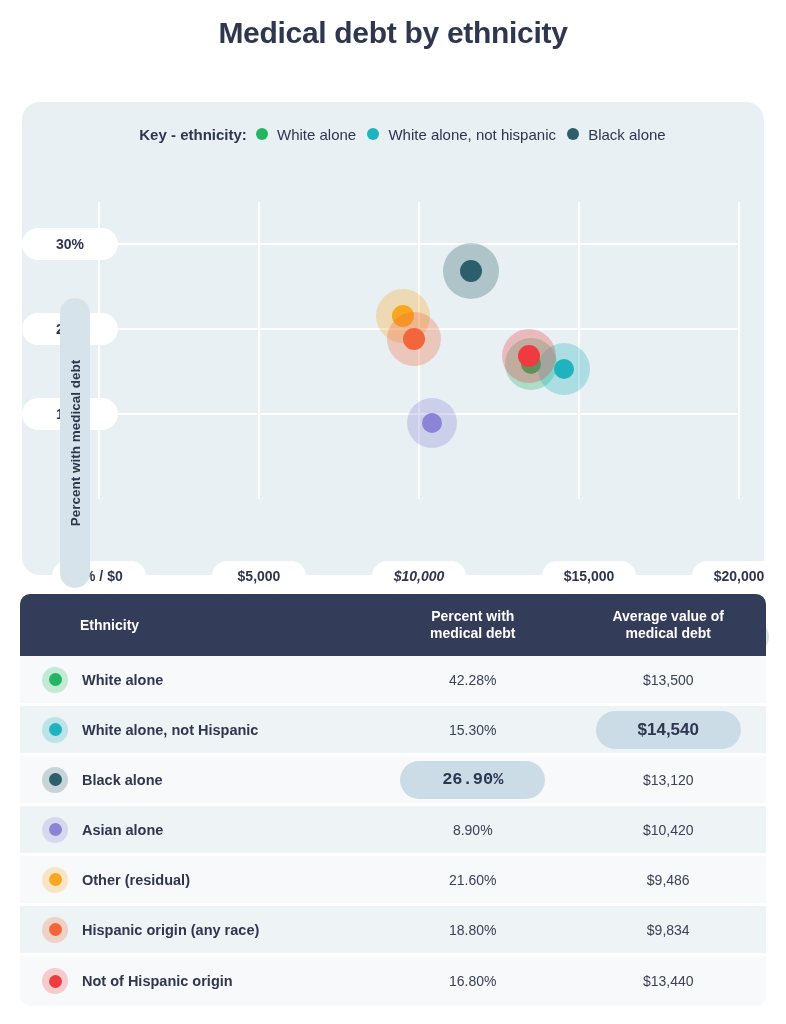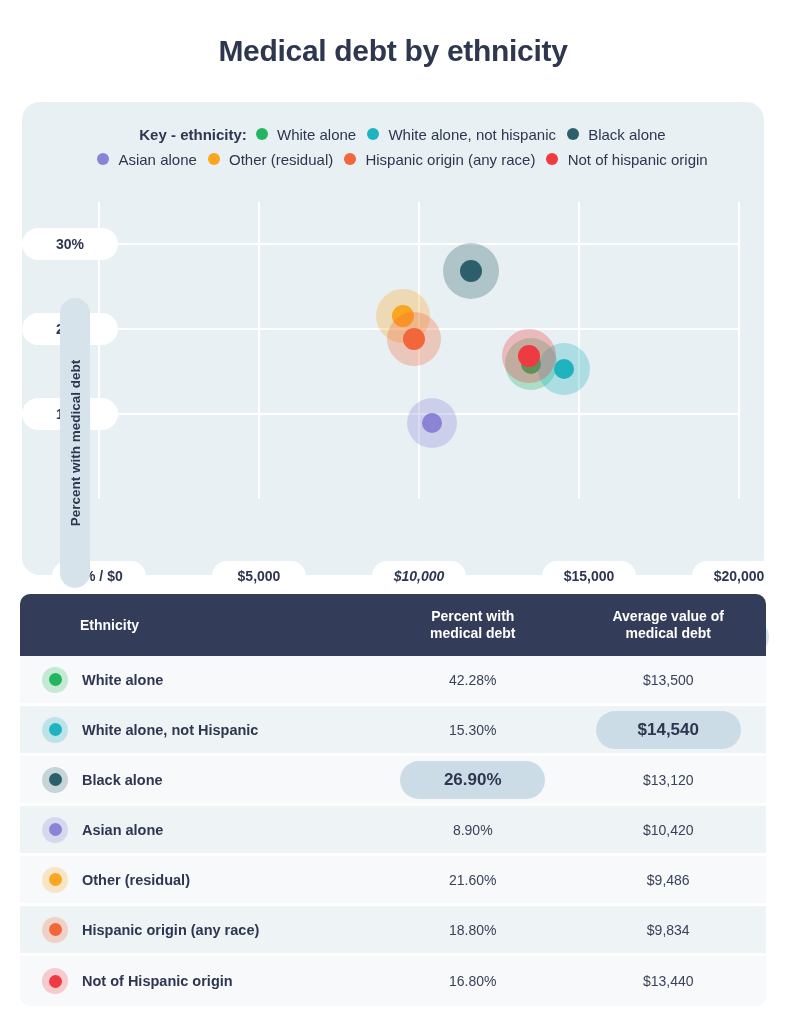--- a/index.html
+++ b/index.html
@@ -13,21 +13,21 @@
   }
   .page { position: relative; width: 786px; height: 1024px; }
 
   
   .title {
     text-align: center;
     font-size: 30px;
     font-weight: bold;
     letter-spacing: -0.3px;
     color: #2e3650;
-    padding-top: 34px;
+    padding-top: 16px;
   }
 
   
   .chart-panel {
     position: absolute;
     left: 22px; top: 102px;
     width: 742px; height: 473px;
     background: #e8f0f3;
     border-radius: 18px;
   }
@@ -196,38 +196,20 @@
           <span class="legend-dot" style="background: rgb(34, 182, 98);"></span>
           <span class="legend-label">White alone</span>
         </span>
         <span class="legend-item">
           <span class="legend-dot" style="background: rgb(31, 179, 191);"></span>
           <span class="legend-label">White alone, not hispanic</span>
         </span>
         <span class="legend-item">
           <span class="legend-dot" style="background: rgb(44, 95, 107);"></span>
           <span class="legend-label">Black alone</span>
-        </span>
-      </div>
-      <div class="legend-row">
-        <span class="legend-item">
-          <span class="legend-dot" style="background: rgb(139, 132, 214);"></span>
-          <span class="legend-label">Asian alone</span>
-        </span>
-        <span class="legend-item">
-          <span class="legend-dot" style="background: rgb(249, 166, 32);"></span>
-          <span class="legend-label">Other (residual)</span>
-        </span>
-        <span class="legend-item">
-          <span class="legend-dot" style="background: rgb(242, 102, 60);"></span>
-          <span class="legend-label">Hispanic origin (any race)</span>
-        </span>
-        <span class="legend-item">
-          <span class="legend-dot" style="background: rgb(238, 59, 66);"></span>
-          <span class="legend-label">Not of hispanic origin</span>
         </span>
       </div>
     </div>
 
     <div class="plot" id="plot">
         <div class="gridline-v" style="left: -1px;"></div>
         <div class="gridline-v" style="left: 159px;"></div>
         <div class="gridline-v" style="left: 319px;"></div>
         <div class="gridline-v" style="left: 479px;"></div>
         <div class="gridline-v" style="left: 639px;"></div>
@@ -304,21 +286,21 @@
           </div>
         </div>
         <div class="trow">
           <div class="td-ethnicity">
             <span class="dot-outer" style="background: rgba(44, 95, 107, 0.24);">
               <span class="dot-inner" style="background: rgb(44, 95, 107);"></span>
             </span>
             <span class="eth-label">Black alone</span>
           </div>
           <div class="td-num">
-            <span class="cell-pill" style="background: rgb(204, 220, 230);">26.90%</span>
+            <span class="cell-pill" style="background: rgb(204, 220, 230); font-family: Liberation Mono, monospace;">26.90%</span>
           </div>
           <div class="td-num">$13,120</div>
         </div>
         <div class="trow alt">
           <div class="td-ethnicity">
             <span class="dot-outer" style="background: rgba(139, 132, 214, 0.24);">
               <span class="dot-inner" style="background: rgb(139, 132, 214);"></span>
             </span>
             <span class="eth-label">Asian alone</span>
           </div>

